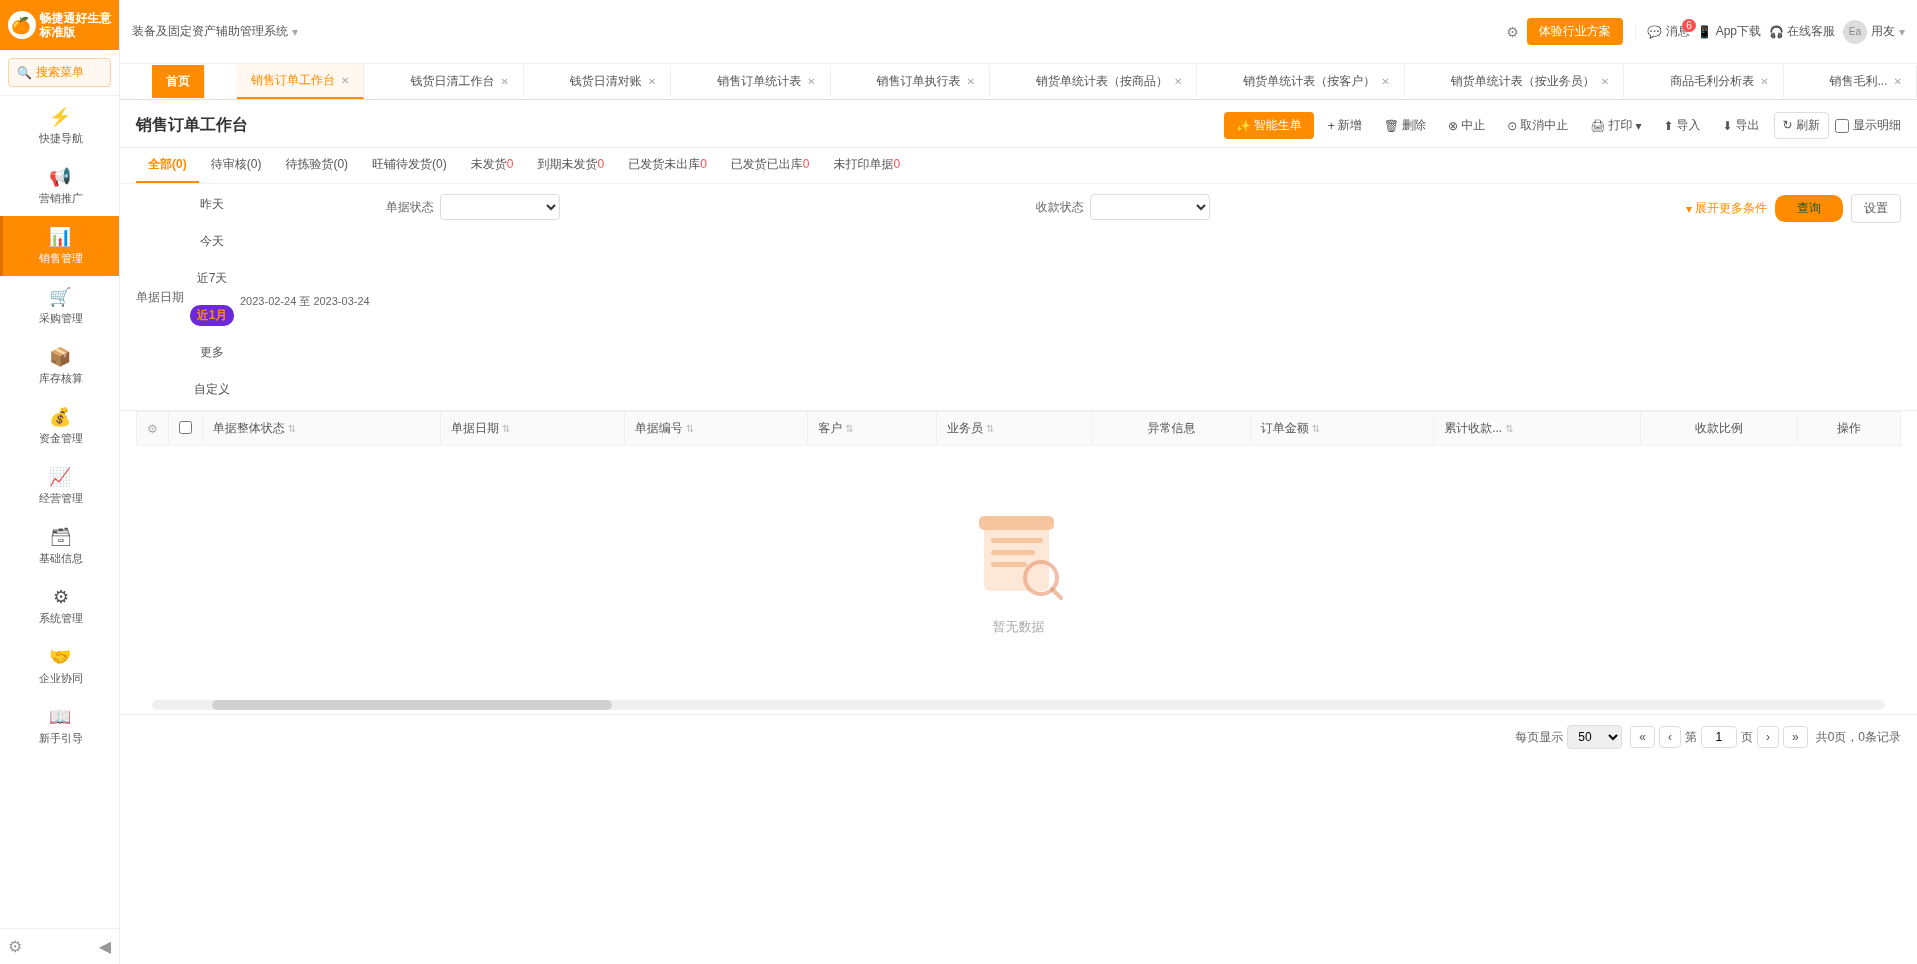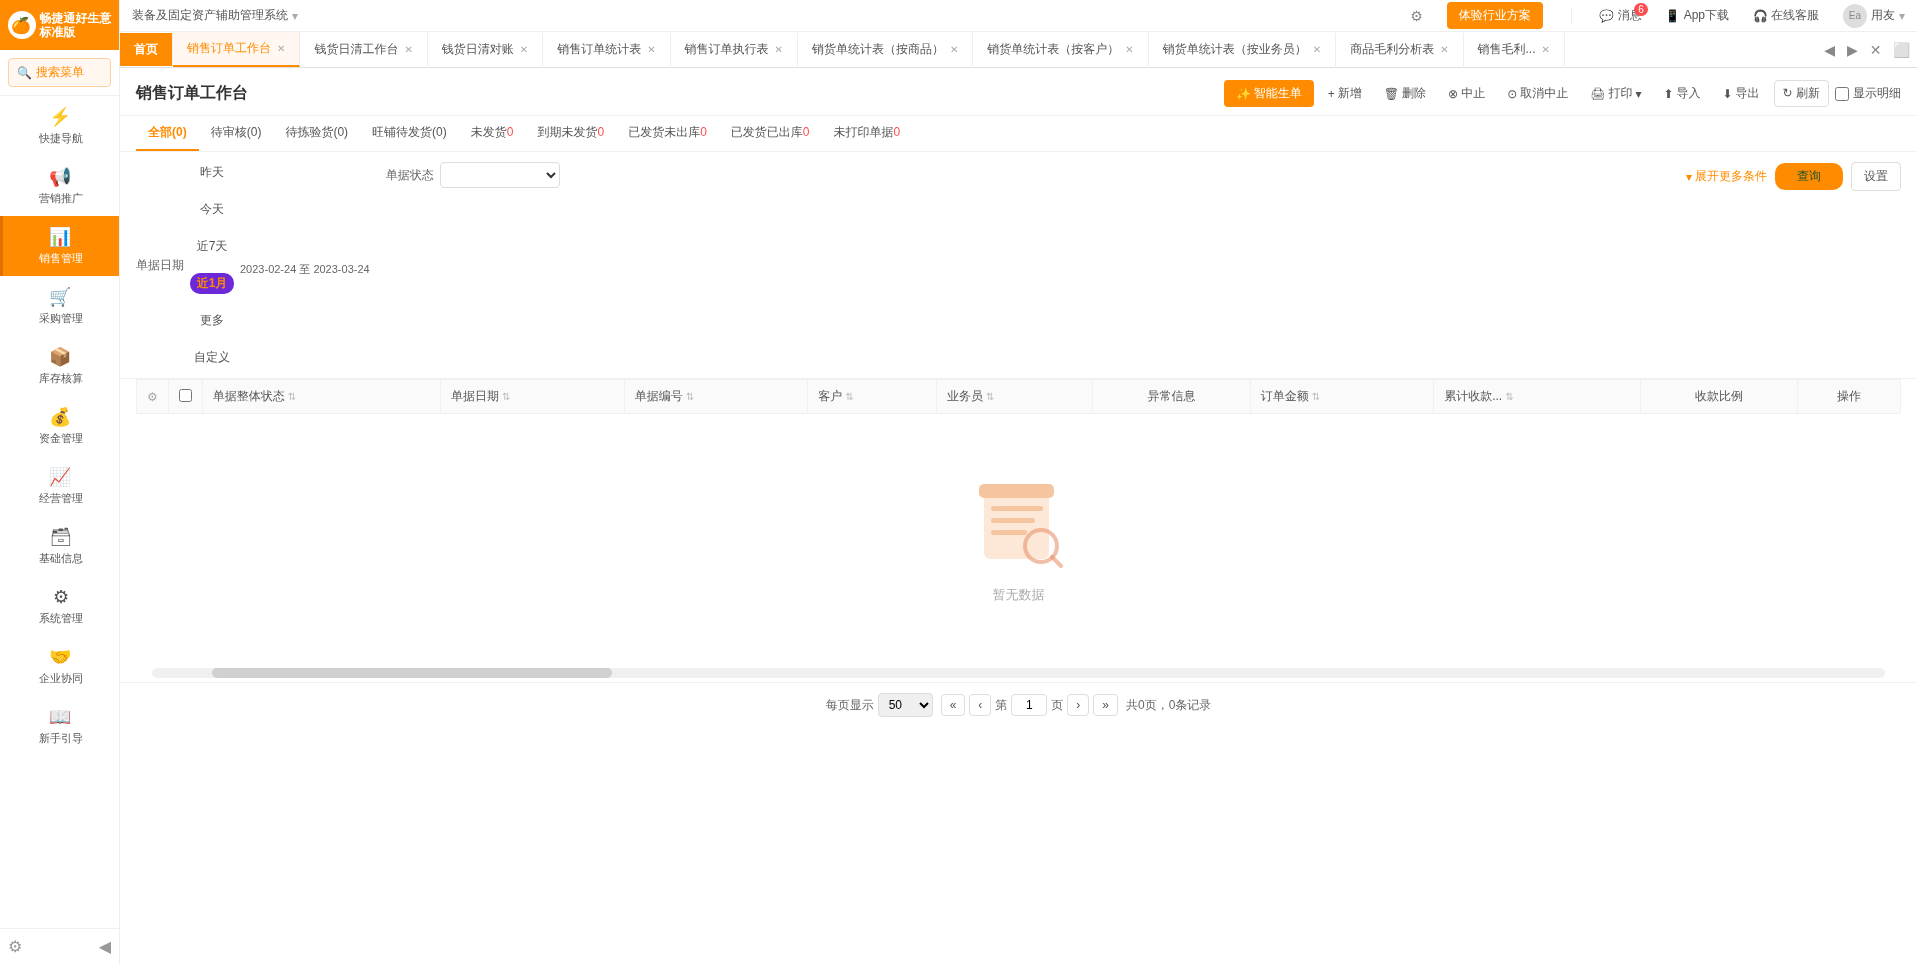--- a/index.html
+++ b/index.html
@@ -17,34 +17,34 @@
     .sidebar-nav-item.active .nav-icon { color: #fff; }
     .nav-icon { font-size: 18px; margin-bottom: 3px; }
     .nav-label { font-size: 11px; }
     .sidebar-bottom { margin-top: auto; padding: 8px; display: flex; justify-content: space-between; border-top: 1px solid #eee; }
     .sidebar-bottom-btn { background: none; border: none; cursor: pointer; color: #999; font-size: 16px; }
 
     
     .main { flex: 1; display: flex; flex-direction: column; overflow: hidden; }
 
     
-    .top-header { height: 32px; background: #fff; border-bottom: 1px solid #eee; display: flex; align-items: center; padding: 0 12px; gap: 24px; flex-shrink: 0; }
+    .top-header { height: 64px; background: #fff; border-bottom: 1px solid #eee; display: flex; align-items: center; padding: 0 12px; gap: 8px; flex-shrink: 0; }
     .system-title { font-size: 13px; color: #333; flex: 1; display: flex; align-items: center; gap: 4px; }
     .system-title-text { color: #555; }
     .header-btn { background: none; border: none; cursor: pointer; color: #555; font-size: 12px; display: flex; align-items: center; gap: 3px; }
     .industry-btn { background: #ff8c00; color: #fff; border: none; border-radius: 4px; padding: 5px 12px; cursor: pointer; font-size: 12px; }
     .gear-btn { background: none; border: none; cursor: pointer; color: #888; font-size: 14px; }
     .badge { background: #ff4d4f; color: #fff; border-radius: 8px; font-size: 10px; padding: 1px 4px; position: absolute; top: -4px; right: -6px; }
     .header-icon-wrap { position: relative; }
     .user-area { display: flex; align-items: center; gap: 4px; color: #555; }
     .avatar { width: 24px; height: 24px; background: #ddd; border-radius: 50%; display: flex; align-items: center; justify-content: center; font-size: 10px; color: #888; }
 
     
     .tab-bar { background: #fff; border-bottom: 1px solid #e0e0e0; display: flex; align-items: center; overflow: hidden; flex-shrink: 0; }
-    .tab-item { padding: 8px 14px; cursor: pointer; color: #555; white-space: nowrap; font-size: 12px; border-right: 1px solid #eee; display: flex; align-items: center; gap: 4px; flex-shrink: 0; }
+    .tab-item { padding: 8px 14px; cursor: pointer; color: #555; white-space: nowrap; font-size: 12px; border-right: 1px solid #eee; display: flex; align-items: center; gap: 4px; flex-shrink: 0; margin-left: 32px; }
     .tab-item.active { color: #ff8c00; border-bottom: 2px solid #ff8c00; background: #fff7f0; }
     .tab-home { background: #ff8c00; color: #fff; font-weight: bold; }
     .tab-close { font-size: 10px; color: #aaa; margin-left: 2px; cursor: pointer; }
     .tab-controls { display: flex; align-items: center; margin-left: auto; flex-shrink: 0; }
     .tab-ctrl-btn { background: none; border: none; cursor: pointer; color: #888; padding: 4px 6px; font-size: 14px; }
 
     
     .content { flex: 1; overflow: auto; padding: 0; background: #f0f2f5; }
     .content-inner { background: #fff; margin: 0; min-height: 100%; }
 
@@ -97,21 +97,21 @@
     .th-sort { cursor: pointer; display: flex; align-items: center; gap: 3px; }
     .sort-icon { color: #bbb; font-size: 10px; }
     .settings-icon-th { width: 24px; text-align: center; color: #aaa; cursor: pointer; }
 
     
     .empty-state { display: flex; flex-direction: column; align-items: center; justify-content: center; padding: 60px 0 40px; }
     .empty-img { width: 100px; height: 100px; position: relative; display: flex; align-items: center; justify-content: center; }
     .empty-text { color: #aaa; margin-top: 12px; font-size: 13px; }
 
     
-    .pagination { padding: 10px 16px; display: flex; align-items: center; justify-content: center; gap: 8px; border-top: 1px solid #f0f0f0; }
+    .pagination { padding: 10px 16px; display: flex; align-items: center; justify-content: flex-end; gap: 8px; border-top: 1px solid #f0f0f0; }
     .page-size-wrap { display: flex; align-items: center; gap: 4px; color: #666; }
     .page-size-select { border: 1px solid #ddd; border-radius: 4px; padding: 3px 6px; }
     .page-nav { display: flex; align-items: center; gap: 4px; color: #666; }
     .page-btn { background: none; border: 1px solid #ddd; border-radius: 4px; padding: 3px 8px; cursor: pointer; color: #555; }
     .page-btn:disabled { color: #ccc; cursor: not-allowed; }
     .page-num-input { border: 1px solid #ddd; border-radius: 4px; width: 36px; padding: 3px 4px; text-align: center; }
     .page-info { color: #666; }
 
     
     .scroll-track { height: 10px; background: #f0f0f0; margin: 0 16px; border-radius: 5px; }
@@ -366,20 +366,26 @@
           <div style="display:flex;flex-direction:column">
             <div class="filter-date-range">2023-02-24 至 2023-03-24</div>
           </div>
         </div>
         <div class="filter-status">
           <span class="filter-label">单据状态</span>
           <select class="filter-select">
             <option></option>
           </select>
         </div>
+        <div class="filter-status">
+          <span class="filter-label">收款状态</span>
+          <select class="filter-select">
+            <option></option>
+          </select>
+        </div>
         <div style="display:flex;align-items:center;gap:8px;margin-left:auto">
           <div class="filter-expand">
             <span>▾</span>
             <span>展开更多条件</span>
           </div>
           <button class="query-btn">查询</button>
           <button class="settings-btn">设置</button>
         </div>
       </div>
 

